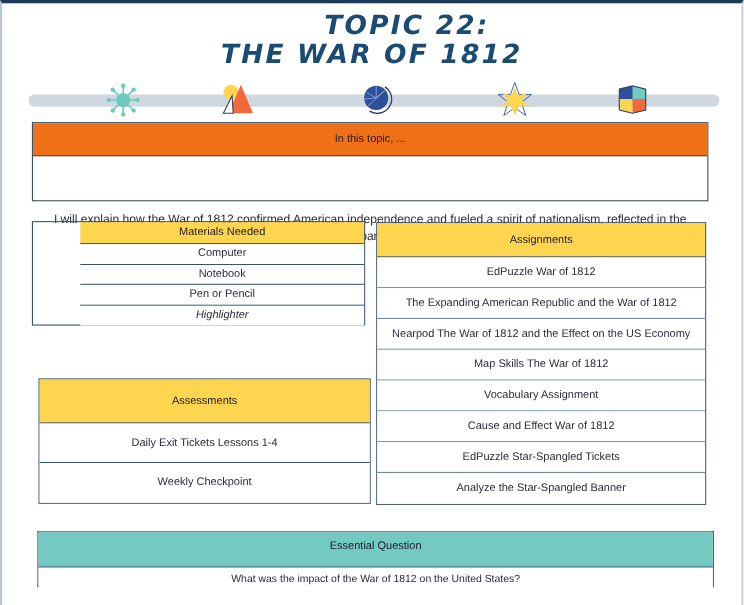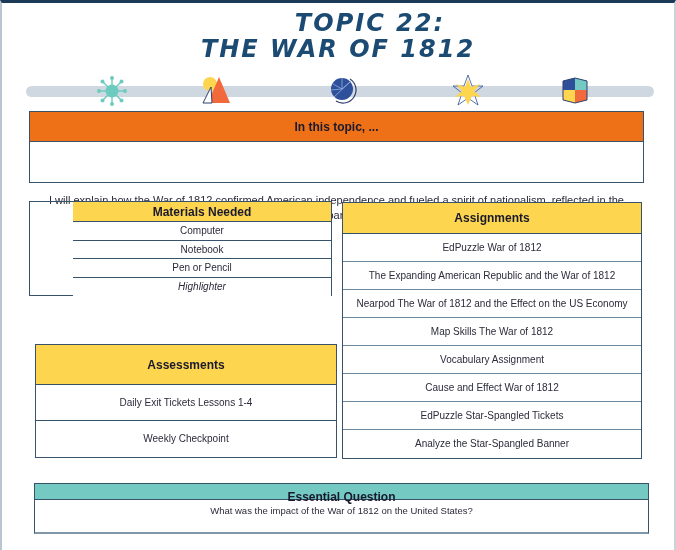--- a/index.html
+++ b/index.html
@@ -28,22 +28,22 @@
     .title.l2 { top: 36px; }
 
     .timeline-bar {
       position: absolute; left: 26px; top: 86px; width: 628px; height: 11px;
       background: #cfd8e0; border-radius: 6px;
     }
     .icon { position: absolute; }
 
     .box { position: absolute; box-sizing: border-box; }
     .hdr {
-      font-weight: bold; color: #1a1a2e; text-align: center; box-sizing: border-box;
-      font-size: 12px;
+      font-weight: normal; color: #1a1a2e; text-align: center; box-sizing: border-box;
+      font-size: 10px;
     }
     .cell {
       text-align: center; color: #2b2b3b; box-sizing: border-box; font-size: 10px;
       background: #fff;
     }
 
     
     .topic { left: 29px; top: 111px; width: 615px; height: 72px; border: 1px solid #37536b; }
     .topic .hdr { height: 30px; line-height: 30px; background: #ef7117; border-bottom: 1px solid #37536b; }
     .topic .cell { padding: 7px 14px 0; line-height: 15px; font-size: 11px; margin-top: 44px; }
@@ -61,21 +61,21 @@
     .assign .cell:last-child { border-bottom: none; }
 
     
     .assess { left: 35px; top: 344px; width: 302px; height: 114px; border: 1px solid #37536b; }
     .assess .hdr { height: 40px; line-height: 40px; background: #fdd54e; border-bottom: 1px solid #37536b; }
     .assess .cell { height: 36px; line-height: 36px; border-bottom: 1px solid #37536b; }
     .assess .cell:last-child { border-bottom: none; }
 
     
     .essential { left: 34px; top: 483px; width: 615px; height: 51px; border: 1px solid #37536b; border-bottom: 2px solid #7f97a8; }
-    .essential .hdr { height: 16px; line-height: 26px; background: #74c9c3; border-bottom: 1px solid #37536b; }
+    .essential .hdr { height: 32px; line-height: 26px; background: #74c9c3; border-bottom: 1px solid #37536b; }
     .essential .cell { height: 22px; line-height: 22px; font-size: 9.5px; }
   </style>
 </head>
 <body>
 
 <div class="page-frame"></div>
 
 <div class="title l1">TOPIC 22:</div>
 <div class="title l2">THE WAR OF 1812</div>
 

